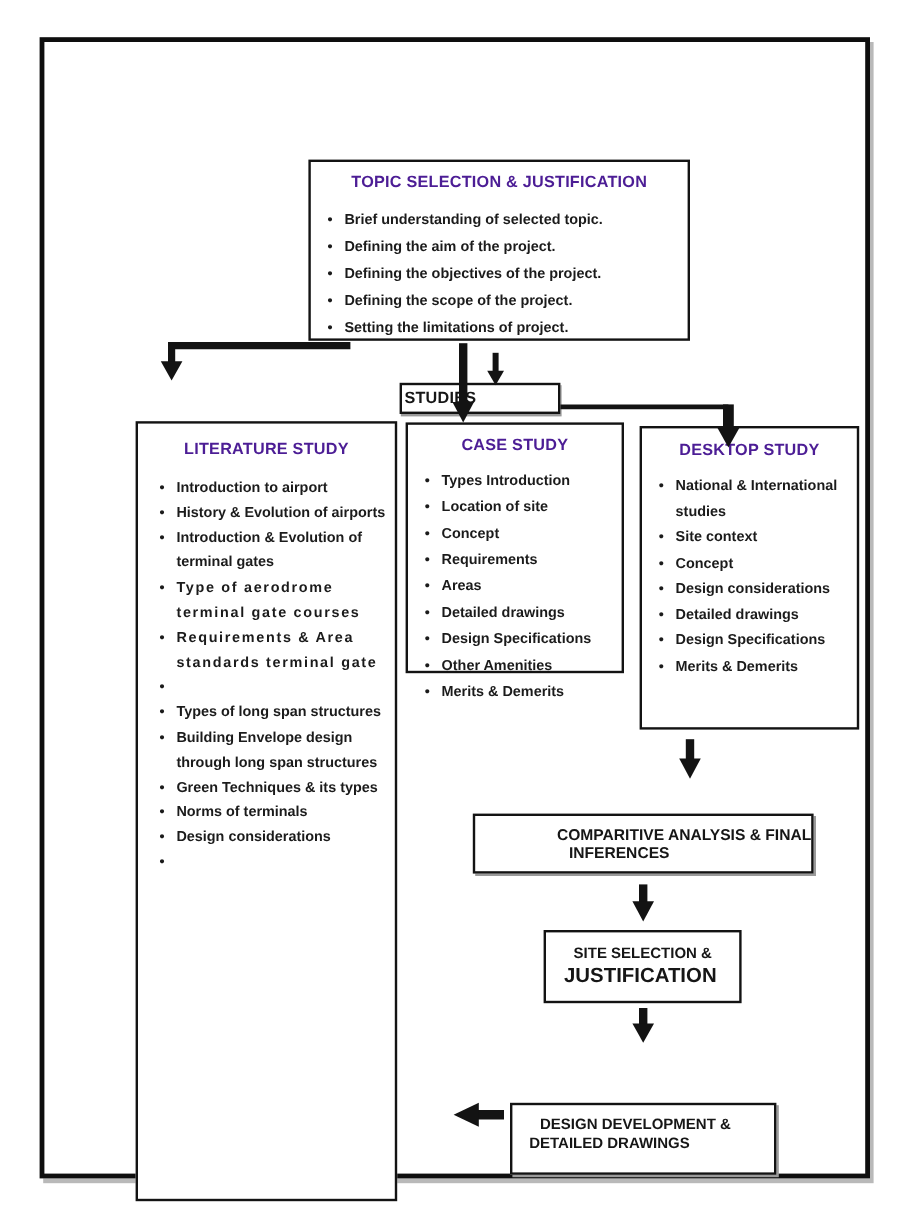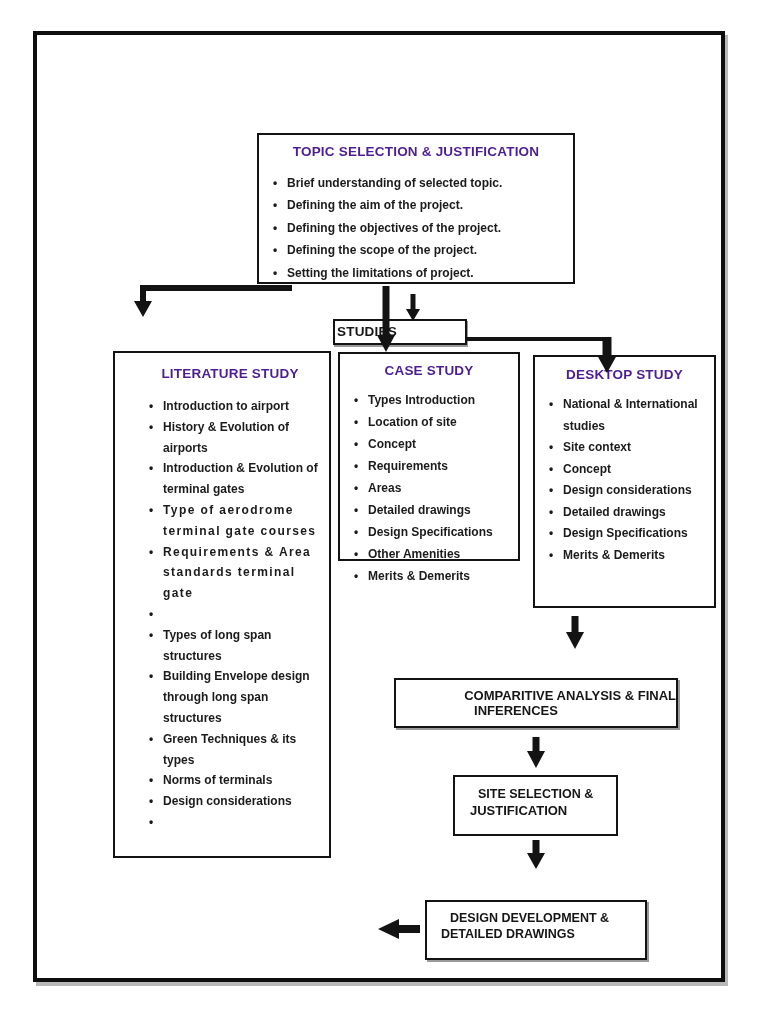--- a/index.html
+++ b/index.html
@@ -23,21 +23,21 @@
   .topic-box .h{margin-top:9px;}
   .topic-box ul{margin:13px 0 0 4px;font-size:12px;}
   .topic-box li{line-height:22.4px;}
   .topic-box .txt{white-space:nowrap;}
 
   
   .studies-box{left:333px;top:319px;width:134px;height:26px;box-shadow:1px 2px 0 #9a9a9a;}
   .studies-box .lbl{position:absolute;left:2px;top:3px;font-weight:bold;font-size:13.5px;letter-spacing:0.2px;}
 
   
-  .lit-box{left:113px;top:351px;width:218px;height:507px;padding-left:16px;}
+  .lit-box{left:113px;top:351px;width:218px;height:650px;}
   .lit-box .h{margin-top:13px;}
   .lit-box ul{margin:15px 4px 0 8px;font-size:12px;}
   .lit-box li{line-height:20.8px;}
   .lit-box li:nth-child(4) .txt, .lit-box li:nth-child(5) .txt{letter-spacing:1.4px;}
 
   
   .case-box{left:338px;top:352px;width:182px;height:209px;}
   .case-box .h{margin-top:9px;}
   .case-box ul{margin:11px 2px 0 4px;font-size:12px;}
   .case-box li{line-height:22px;}
@@ -49,24 +49,24 @@
   .desk-box li{line-height:21.5px;}
 
   
   .comp-box{left:394px;top:678px;width:284px;height:50px;box-shadow:2px 2px 0 #9a9a9a;}
   .comp-box .l1{margin-top:8px;text-align:right;font-weight:bold;font-size:13px;}
   .comp-box .l2{text-align:center;font-weight:bold;font-size:13px;transform:translateX(-20px);}
 
   
   .site-box{left:453px;top:775px;width:165px;height:61px;}
   .site-box .l1{margin:10px 0 0 23px;font-weight:bold;font-size:12.5px;}
-  .site-box .l2{margin:2px 0 0 15px;font-weight:bold;font-size:13px;}
-
-  
-  .design-box{left:425px;top:900px;width:222px;height:60px;box-shadow:2px 2px 0 #9a9a9a;}
+  .site-box .l2{margin:2px 0 0 15px;font-weight:bold;font-size:17px;}
+
+  
+  .design-box{left:425px;top:919px;width:222px;height:60px;box-shadow:2px 2px 0 #9a9a9a;}
   .design-box .l1{margin:9px 0 0 23px;font-weight:bold;font-size:12.5px;}
   .design-box .l2{margin:2px 0 0 14px;font-weight:bold;font-size:12.5px;}
 
   .arrows{position:absolute;left:0;top:0;pointer-events:none;}
 </style>
 </head>
 <body>
 
 <div class="canvas">
 

